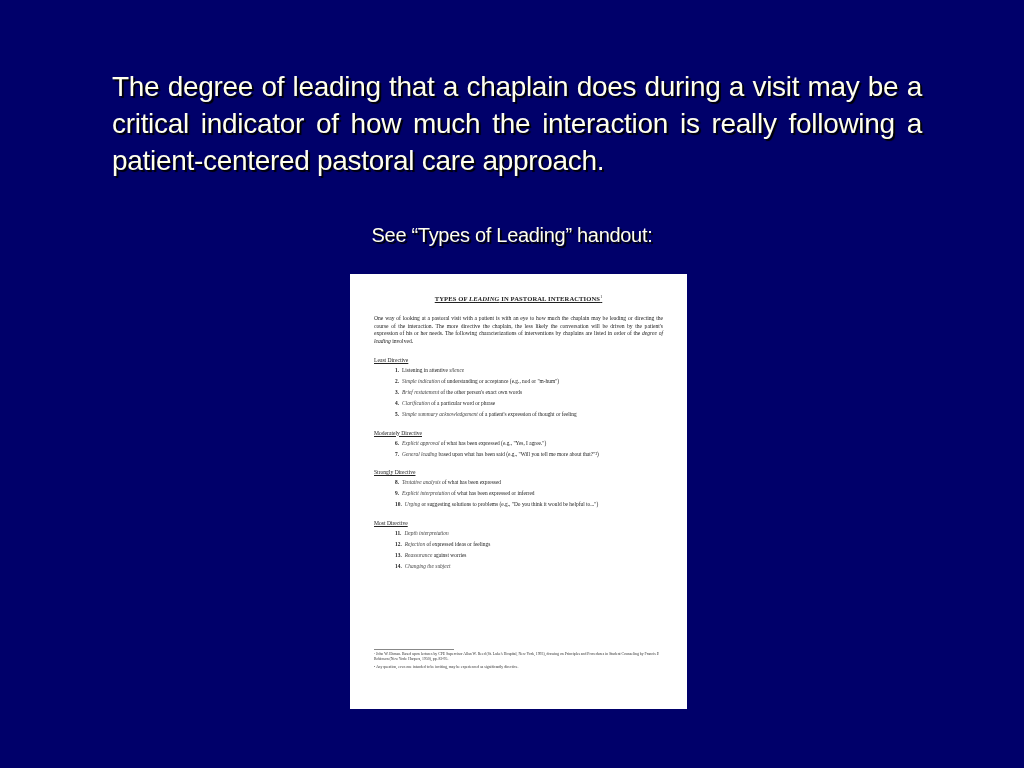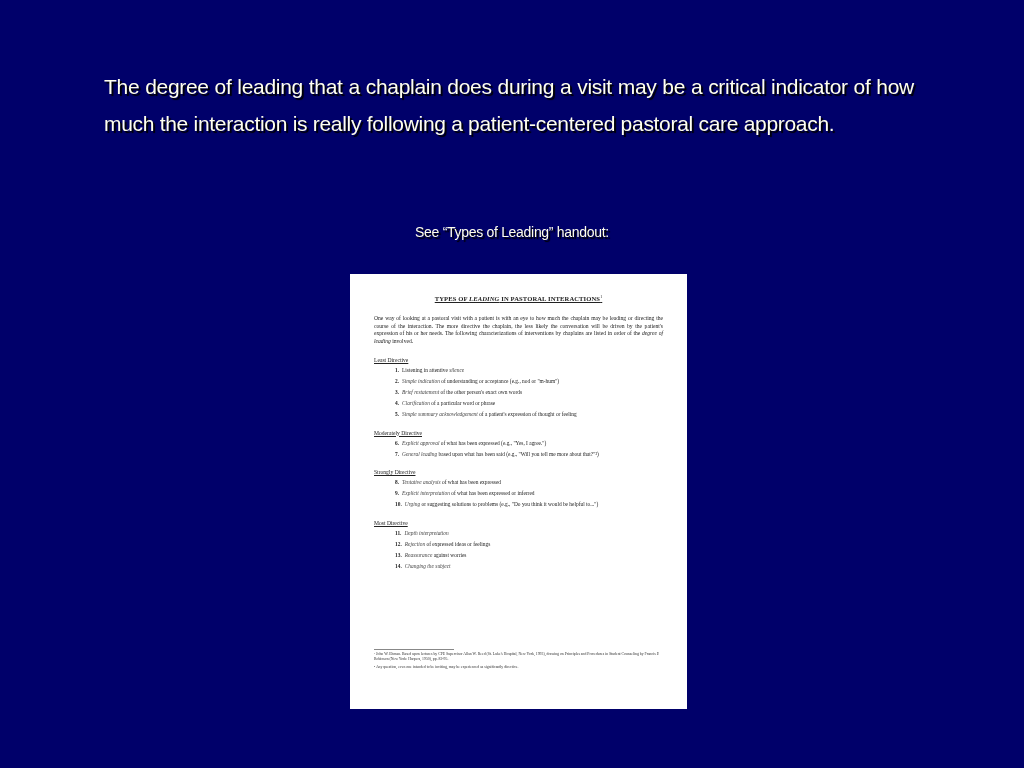--- a/index.html
+++ b/index.html
@@ -3,31 +3,31 @@
 <meta charset="utf-8">
 <style>
   html, body { margin:0; padding:0; }
   body {
     width:1024px; height:768px; overflow:hidden;
     background:#00006a;
     position:relative;
     font-family:"Liberation Sans", sans-serif;
   }
   .slide-body {
-    position:absolute; left:104px; top:68px; width:810px;
+    position:absolute; left:112px; top:68px; width:810px;
     color:#ffffee;
-    font-size:21px; line-height:37px;
+    font-size:28px; line-height:37px;
     text-align:justify; text-align-last:left;
     text-shadow:2px 2px 1px #000000;
     letter-spacing:-0.3px;
   }
   .see-line {
     position:absolute; left:0; top:224px; width:1024px;
     text-align:center; color:#ffffee;
-    font-size:14px; text-shadow:2px 2px 1px #000000;
+    font-size:20px; text-shadow:2px 2px 1px #000000;
     letter-spacing:-0.3px;
   }
   .handout {
     position:absolute; left:350px; top:274px; width:337px; height:435px;
     background:#ffffff;
     font-family:"Liberation Serif", serif;
     color:#222;
     box-sizing:border-box;
     padding:20px 24px 0 24px;
   }

